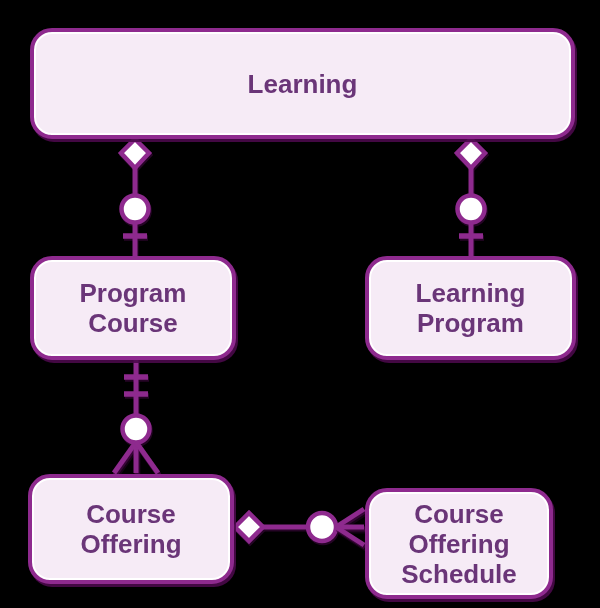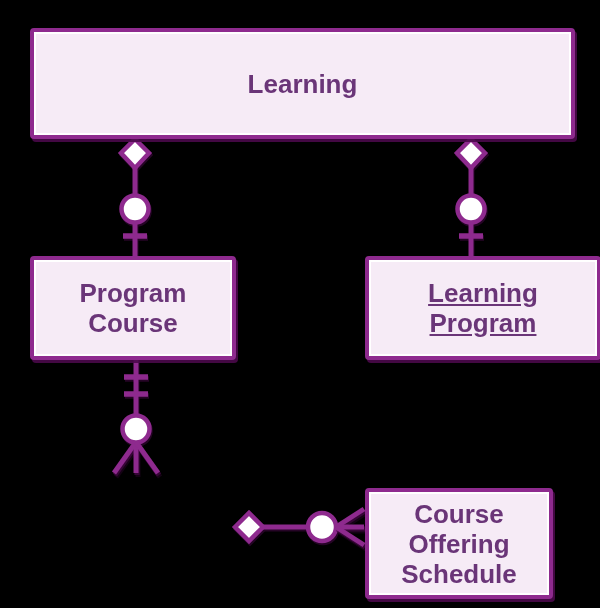--- a/index.html
+++ b/index.html
@@ -13,36 +13,36 @@
     width: 600px;
     height: 608px;
     background: #000000;
     overflow: hidden;
   }
   .node {
     position: absolute;
     box-sizing: border-box;
     background: #f6ebf6;
     border: 4px solid #8e2a8e;
-    border-radius: 4px;
+    border-radius: 22px;
     box-shadow: inset 0 0 0 2px #ffffff, 2px 3px 0 rgba(74, 9, 74, 0.9);
     display: flex;
     align-items: center;
     justify-content: center;
     text-align: center;
     color: #6a3578;
     font-weight: bold;
     font-size: 26px;
     line-height: 30px;
     padding: 6px 4px;
     z-index: 2;
   }
   .node-learning          { left: 30px;  top: 28px;  width: 545px; height: 111px; }
   .node-learning-course   { left: 30px;  top: 256px; width: 206px; height: 104px; }
-  .node-learning-program  { left: 365px; top: 256px; width: 236px; height: 104px; text-decoration: underline; }
+  .node-learning-program  { left: 365px; top: 256px; width: 211px; height: 104px; }
   .node-course-offering   { left: 28px;  top: 474px; width: 206px; height: 110px; }
   .node-course-offering-schedule { left: 365px; top: 472px; width: 188px; height: 111px; margin-top: 16px; }
   svg.connectors {
     position: absolute;
     left: 0; top: 0;
     width: 600px;
     height: 608px;
     z-index: 1;
   }
   svg.connectors g {
@@ -103,18 +103,21 @@
   </div>
 
   <div class="node node-learning-course">
     <span>Program Course</span>
   </div>
 
   <div class="node node-learning-program">
     <span>Learning Program</span>
   </div>
 
+  <div class="node node-course-offering">
+    <span>Course Offering</span>
+  </div>
 
   <div class="node node-course-offering-schedule">
     <span>Course Offering Schedule</span>
   </div>
 
 </div>
 
 </body></html>

